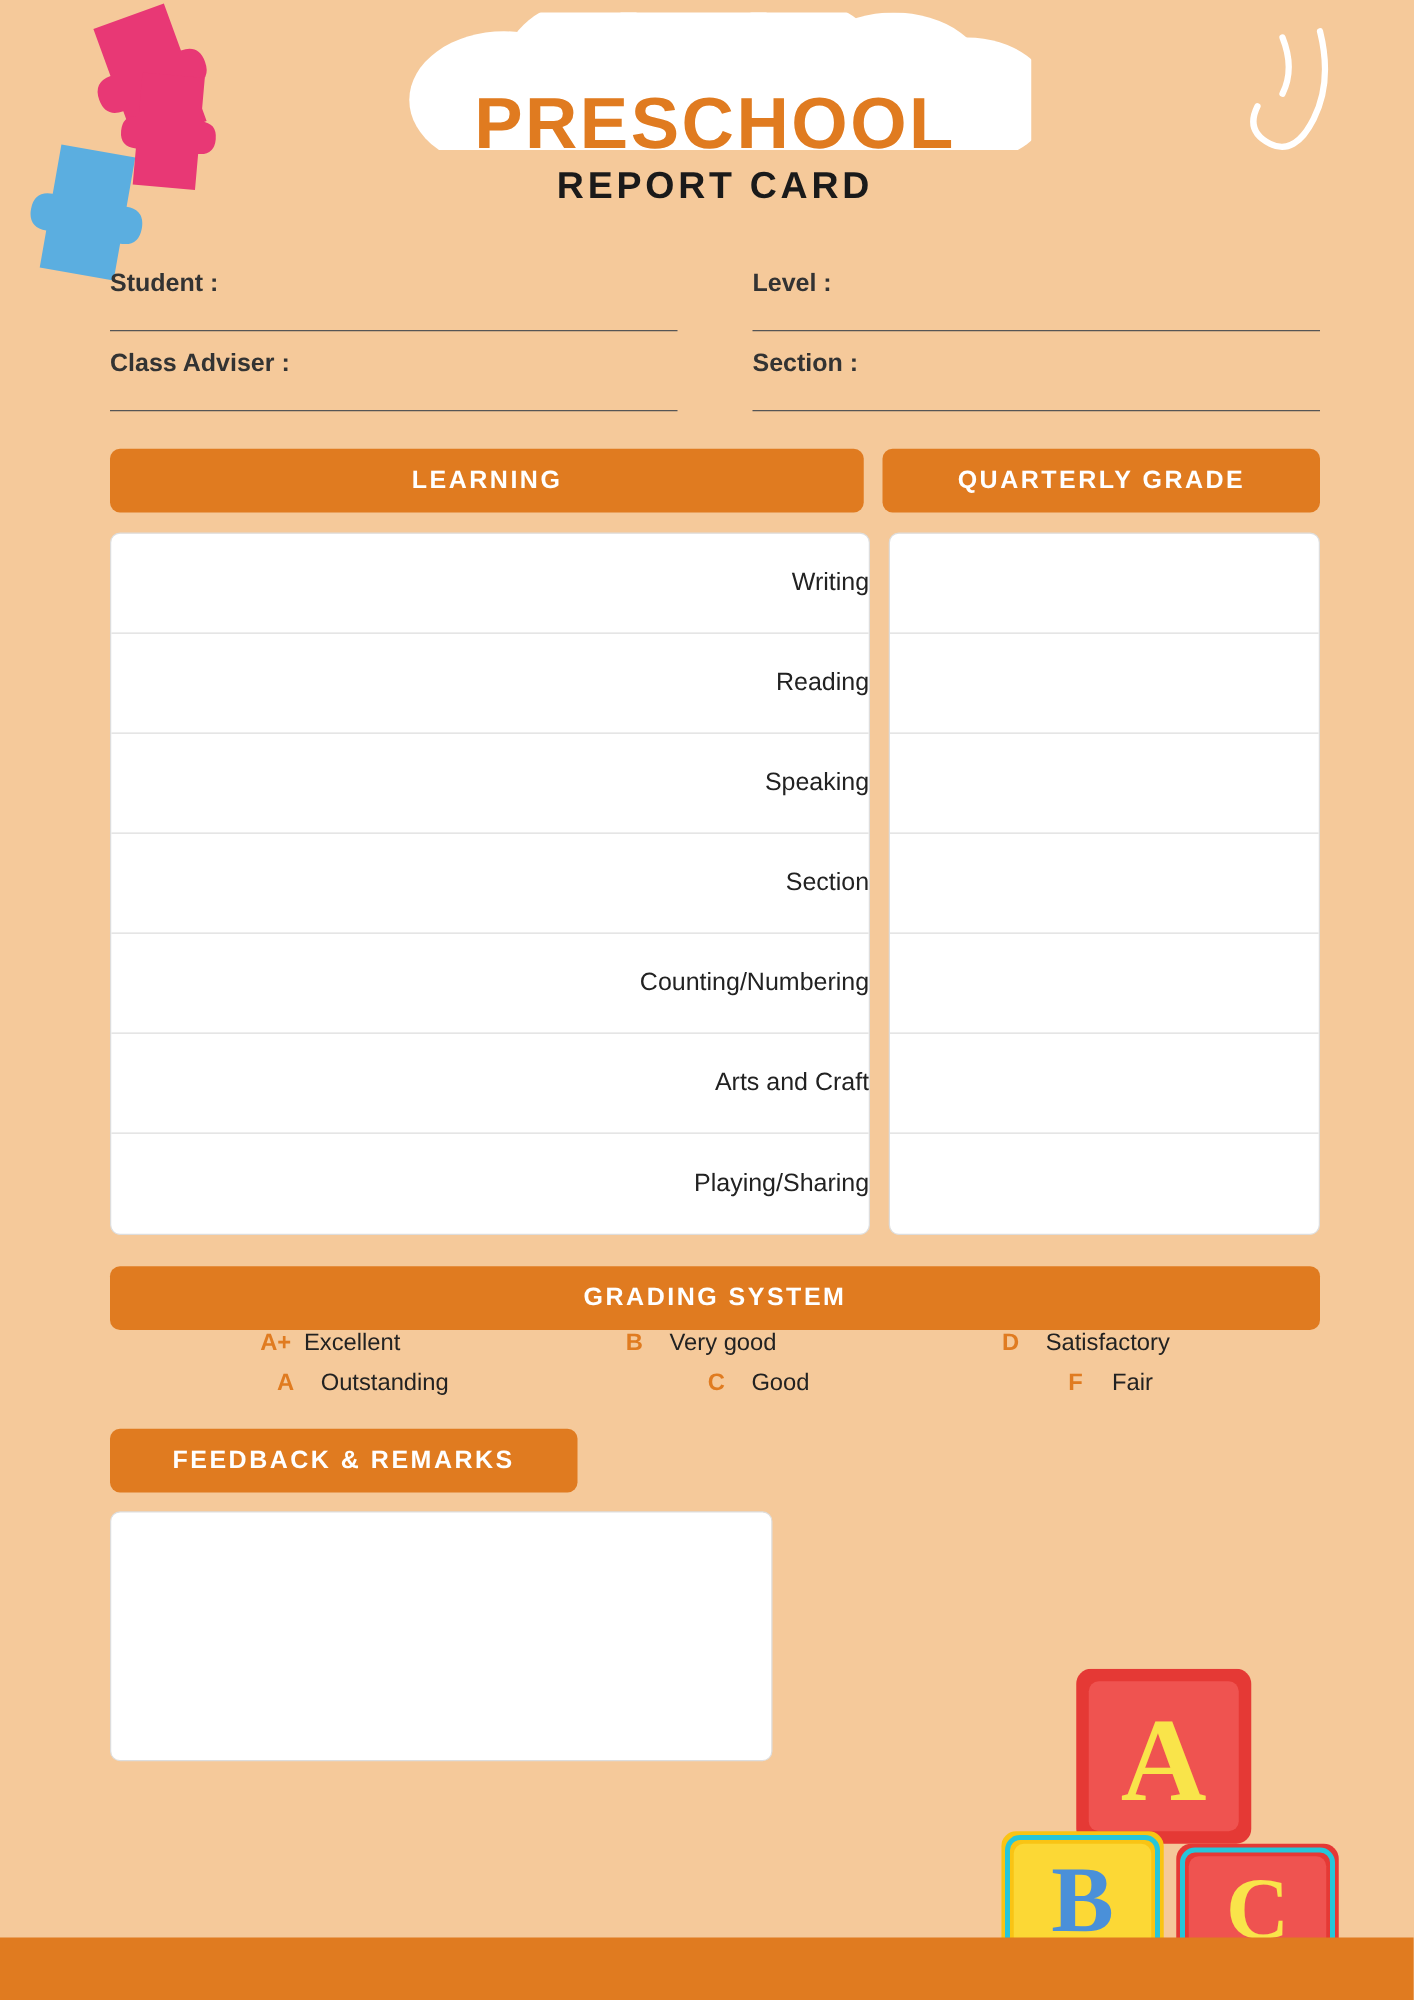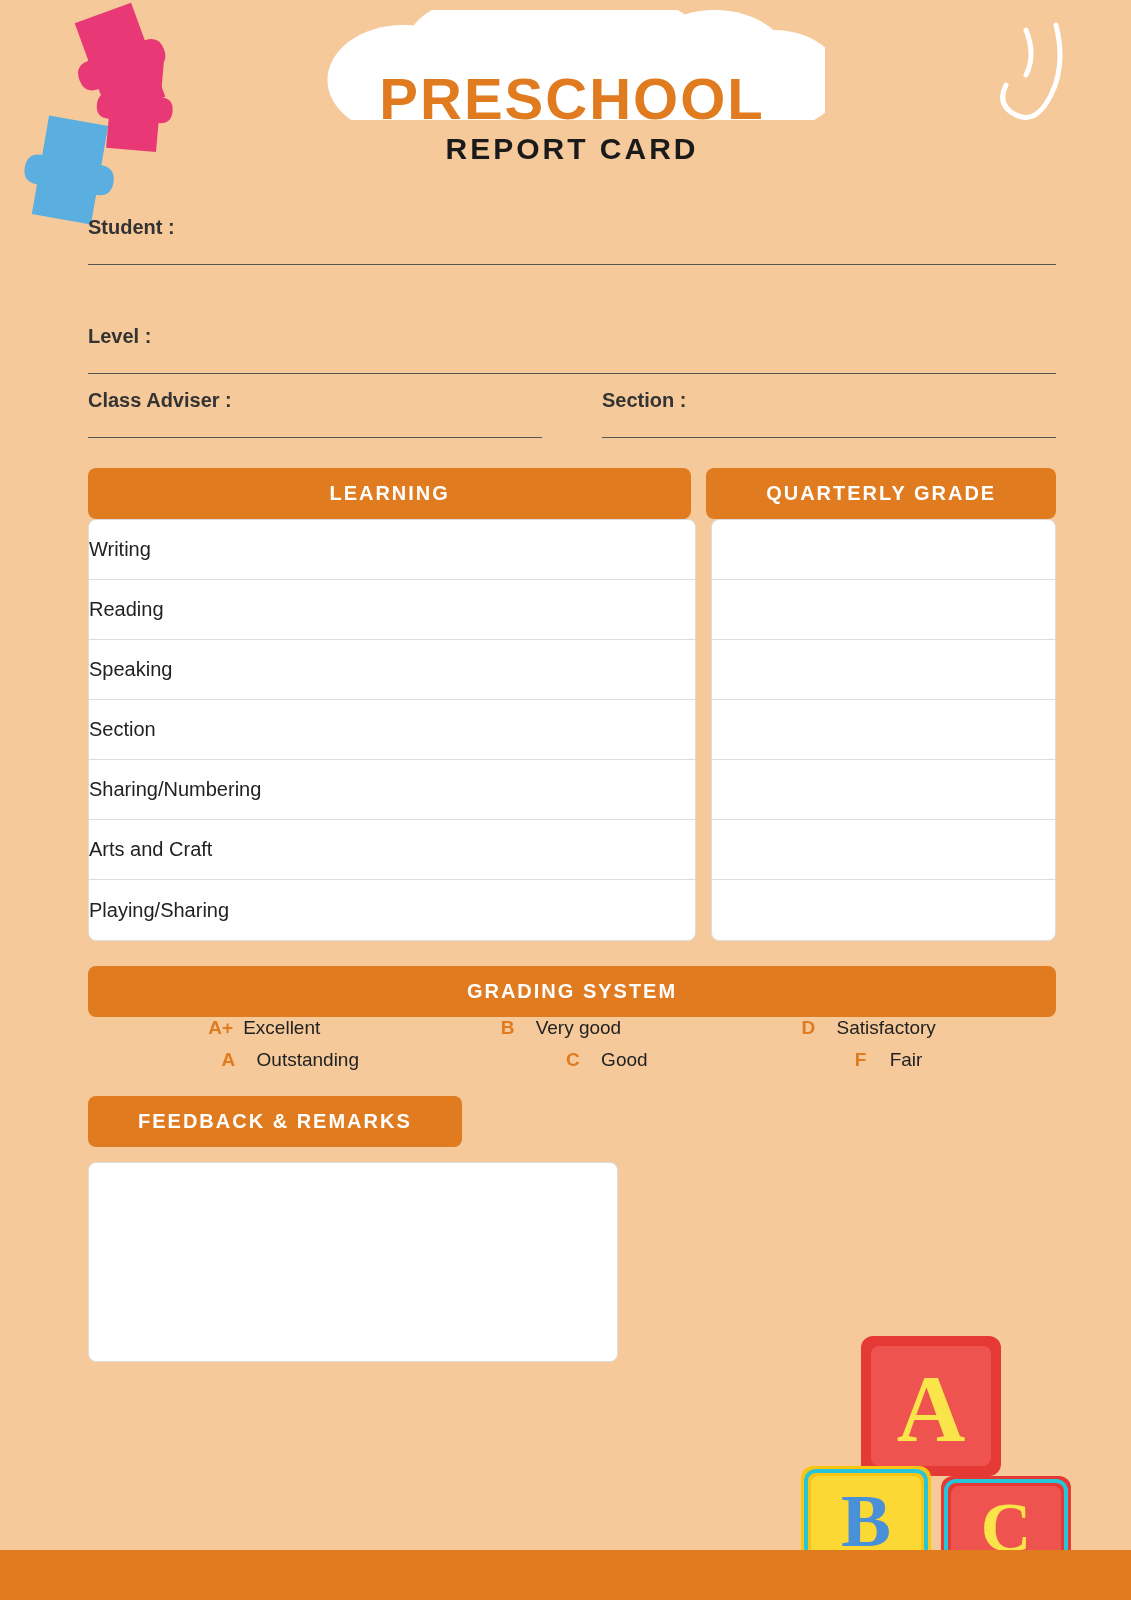--- a/index.html
+++ b/index.html
@@ -55,21 +55,20 @@
       letter-spacing: 3px;
       margin-top: 0;
     }
 
     
     .student-info {
       display: flex;
       gap: 60px;
       margin-bottom: 15px;
       margin-top: 10px;
-      flex-direction: column;
     }
     .info-field {
       flex: 1;
     }
     .info-label {
       font-size: 20px;
       font-weight: 700;
       color: #333;
       display: block;
       margin-bottom: 4px;
@@ -83,21 +82,21 @@
     .student-info-row2 {
       display: flex;
       gap: 60px;
       margin-bottom: 30px;
     }
 
     
     .section-header-row {
       display: flex;
       gap: 15px;
-      margin-bottom: 0;
+      margin-bottom: 16px;
     }
     .header-cell {
       background-color: #e07b20;
       color: white;
       font-weight: 800;
       font-size: 20px;
       letter-spacing: 2px;
       text-align: center;
       padding: 14px 10px;
       border-radius: 8px;
@@ -123,24 +122,24 @@
       border: 1px solid #ddd;
     }
     .grade-col {
       flex: 0.65;
       background: white;
       border-radius: 8px;
       overflow: hidden;
       border: 1px solid #ddd;
     }
     .table-row {
-      height: 60px;
+      height: 80px;
       display: flex;
       align-items: center;
-      justify-content: flex-start;
+      justify-content: flex-end;
       border-bottom: 1px solid #ddd;
       font-size: 20px;
       font-weight: 500;
       color: #222;
     }
     .table-row:last-child {
       border-bottom: none;
     }
 
     
@@ -307,21 +306,21 @@
       <div class="table-row">
           <span>Reading</span>
         </div>
       <div class="table-row">
           <span>Speaking</span>
         </div>
       <div class="table-row">
           <span>Section</span>
         </div>
       <div class="table-row">
-          <span>Sharing/Numbering</span>
+          <span>Counting/Numbering</span>
         </div>
       <div class="table-row">
           <span>Arts and Craft</span>
         </div>
       <div class="table-row">
           <span>Playing/Sharing</span>
         </div>
     </div>
     <div class="grade-col">
       <div class="table-row"></div>

